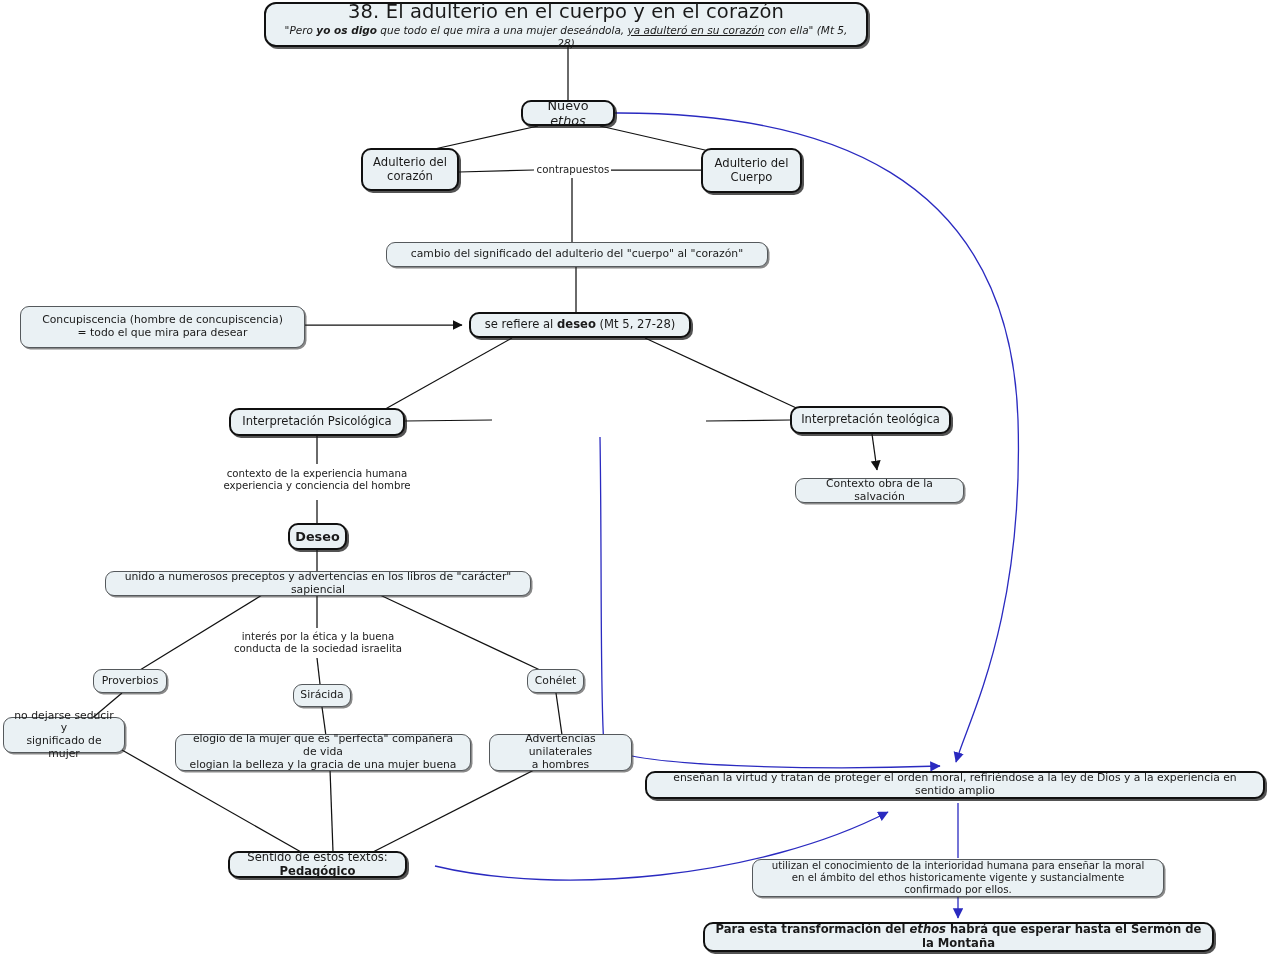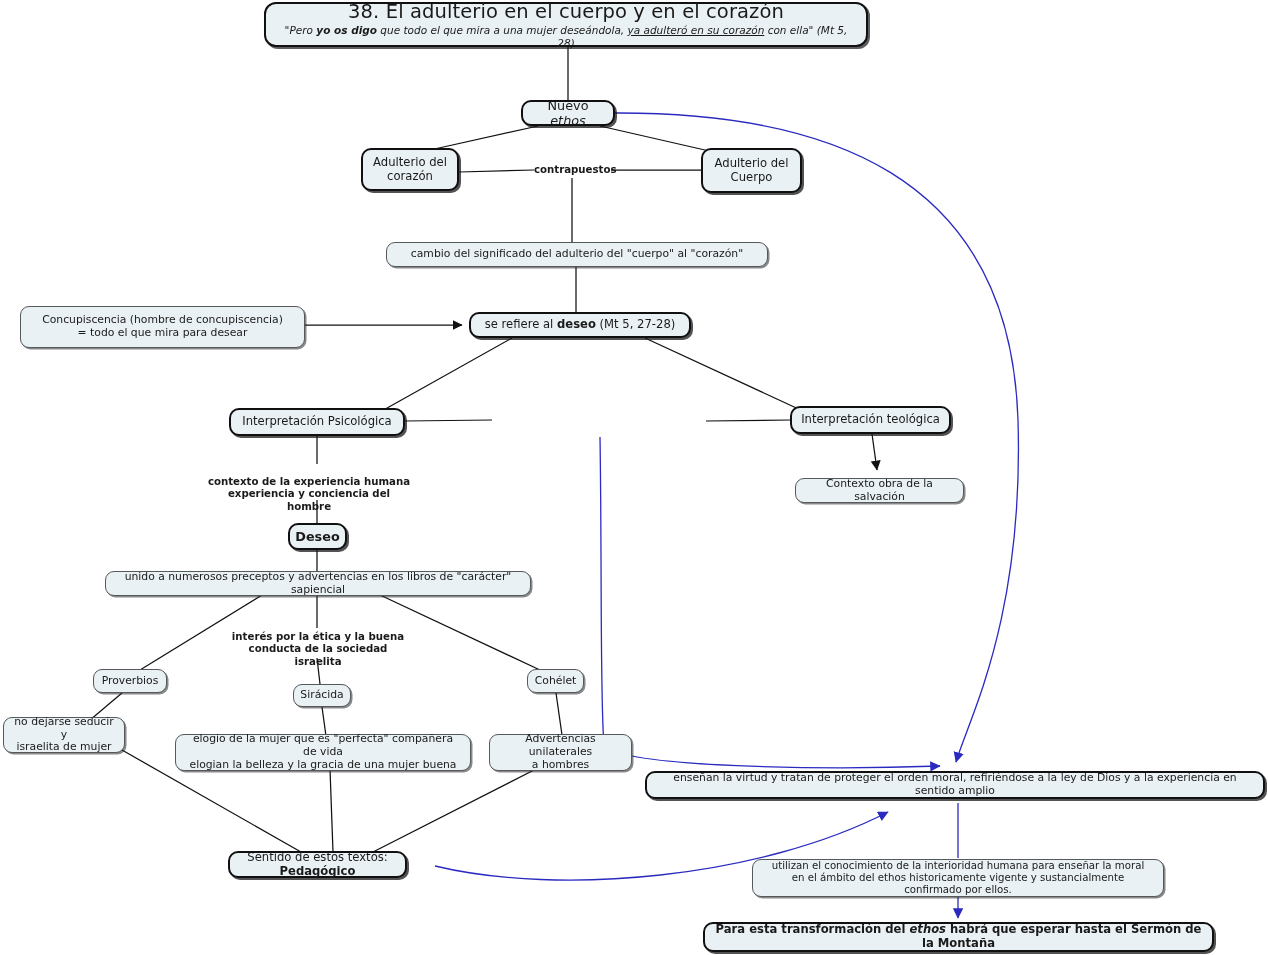--- a/index.html
+++ b/index.html
@@ -47,21 +47,20 @@
   .fs10{font-size:10.2px;}
 
   .lbl{
     position:absolute;
     font-size:10.2px;
     text-align:center;
     line-height:1.22;
     color:#1a1a1a;
     background:transparent;
     white-space:pre-line;
-    font-weight:bold;
   }
   em{font-style:italic;}
   b{font-weight:bold;}
 </style>
 </head>
 <body>
 
 <div id="canvas">
 
   <svg class="links" viewBox="0 0 1268 955">
@@ -165,38 +164,38 @@
     <span><span>se refiere al </span><b>deseo</b><span> (Mt 5, 27-28)</span></span>
   </div>
 
   <div class="node bold-border fs12" style="left:229px;top:408px;width:176px;height:28px;">Interpretación Psicológica</div>
 
   <div class="node bold-border fs12" style="left:790px;top:406px;width:161px;height:28px;">Interpretación teológica</div>
 
 
   <div class="node fs11" style="left:795px;top:478px;width:169px;height:25px;">Contexto obra de la salvación</div>
 
-  <div class="lbl" style="left:207px;top:468px;width:204px;white-space:pre-line;margin-top:8px;">contexto de la experiencia humana
+  <div class="lbl" style="left:215px;top:468px;width:204px;white-space:pre-line;">contexto de la experiencia humana
 experiencia y conciencia del hombre</div>
 
   <div class="node bold-border fs13" style="left:288px;top:523px;width:59px;height:27px;font-weight:bold;">Deseo</div>
 
   <div class="node fs11" style="left:105px;top:571px;width:426px;height:25px;">unido a numerosos preceptos y advertencias en los libros de "carácter" sapiencial</div>
 
   <div class="lbl" style="left:224px;top:631px;width:188px;white-space:pre-line;">interés por la ética y la buena
 conducta de la sociedad israelita</div>
 
   <div class="node fs11" style="left:93px;top:669px;width:74px;height:24px;">Proverbios</div>
 
   <div class="node fs11" style="left:293px;top:684px;width:58px;height:23px;">Sirácida</div>
 
   <div class="node fs11" style="left:527px;top:669px;width:57px;height:24px;">Cohélet</div>
 
   <div class="node fs11" style="left:3px;top:717px;width:122px;height:36px;white-space:pre-line;">no dejarse seducir y
-israelita de mujer</div>
+significado de mujer</div>
 
   <div class="node fs11" style="left:489px;top:734px;width:143px;height:37px;white-space:pre-line;">Advertencias unilaterales
 a hombres</div>
 
   <div class="node fs11" style="left:175px;top:734px;width:296px;height:37px;white-space:pre-line;">elogio de la mujer que es "perfecta" compañera de vida
 elogian la belleza y la gracia de una mujer buena</div>
 
   <div class="node bold-border fs12" style="left:228px;top:851px;width:179px;height:27px;">
     <span><span>Sentido de estos textos: </span><b>Pedagógico</b></span>
   </div>

